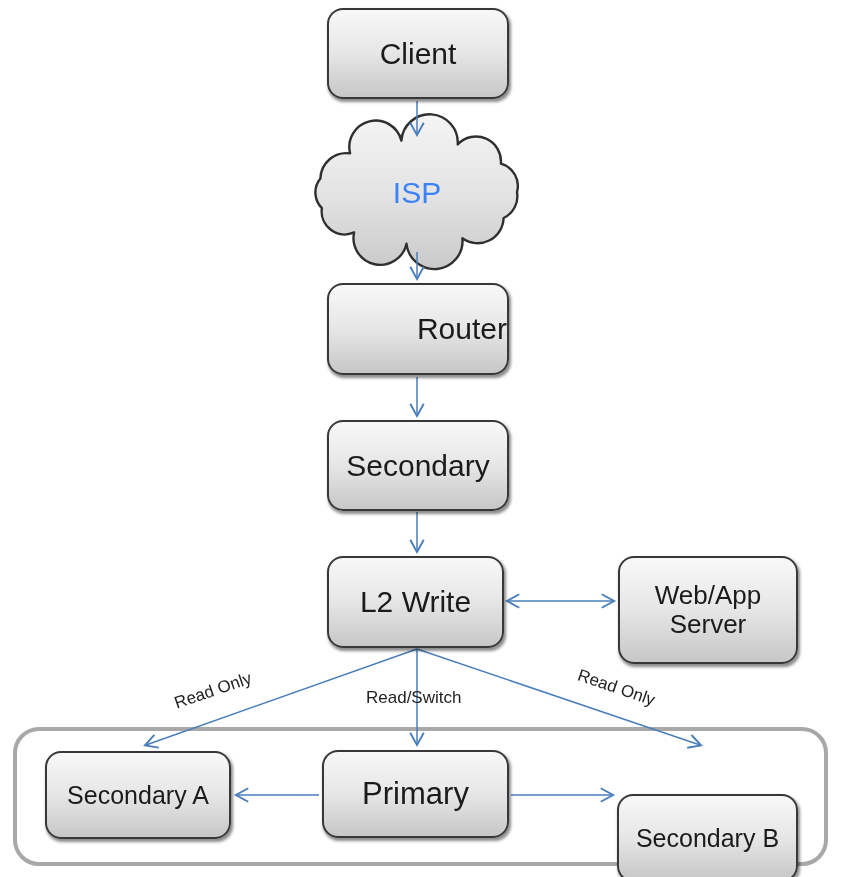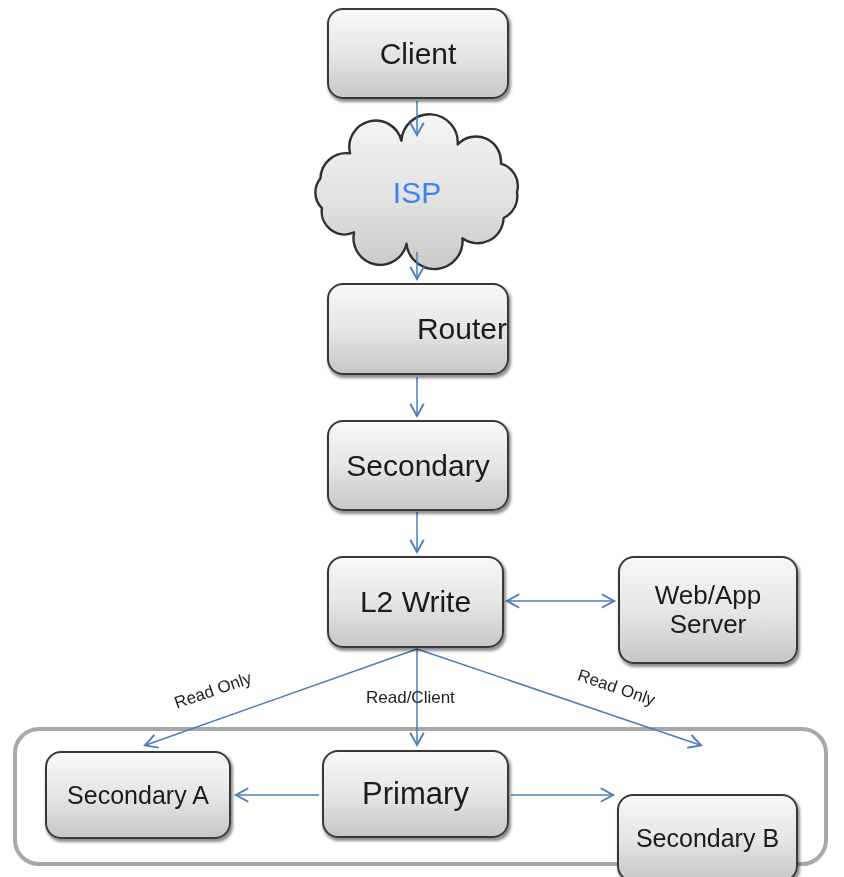--- a/index.html
+++ b/index.html
@@ -164,17 +164,17 @@
   <div class="node fs-prim" style="left:322px; top:750px; width:187px; height:88px;">
     <span class="lbl">Primary</span>
   </div>
 
   <div class="node fs-sec" style="left:617px; top:794px; width:181px; height:88px;">
     <span class="lbl">Secondary B</span>
   </div>
 
   <div class="edge-label rot-left" style="left:173px; top:681px;">Read Only</div>
 
-  <div class="edge-label" style="left:366px; top:688px;">Read/Client</div>
+  <div class="edge-label" style="left:366px; top:688px;">Read/Switch</div>
 
   <div class="edge-label rot-right" style="left:576px; top:678px;">Read Only</div>
 
 </div>
 
 </body></html>

